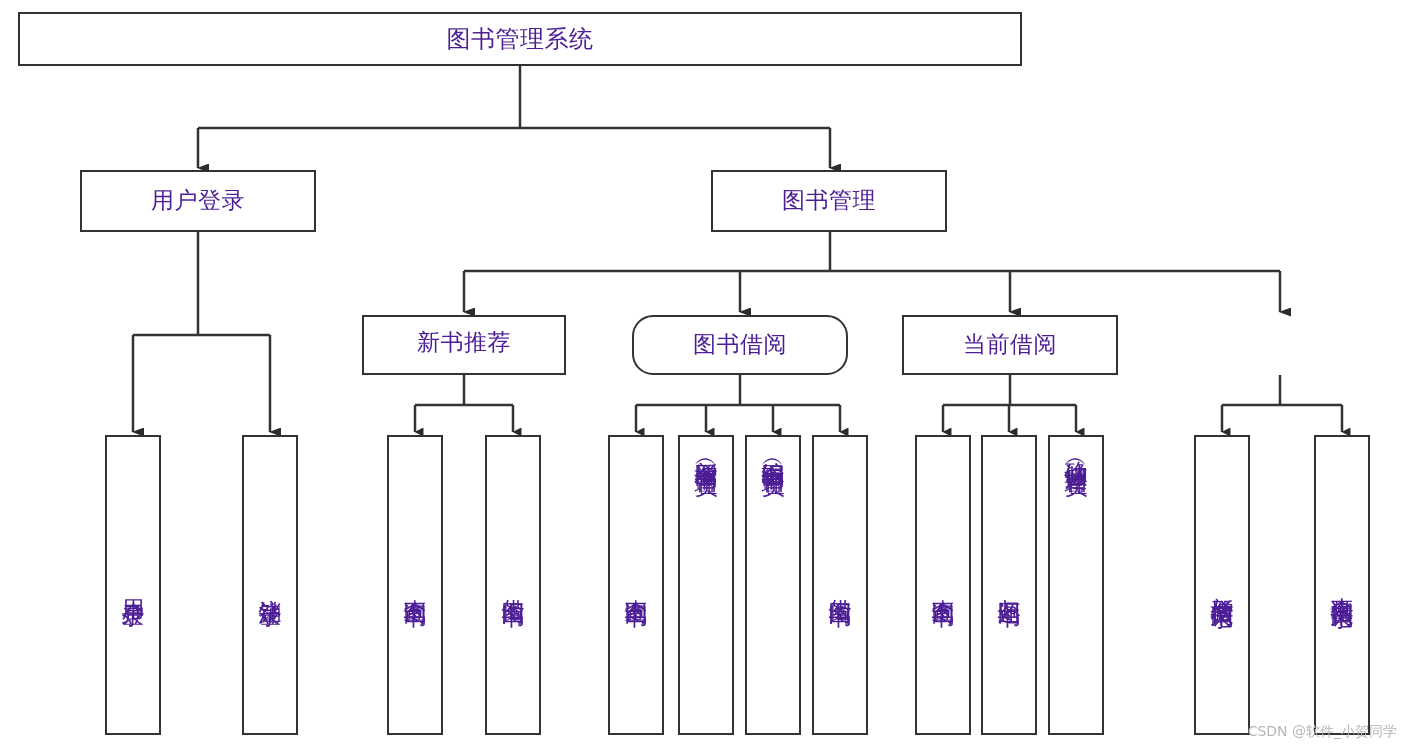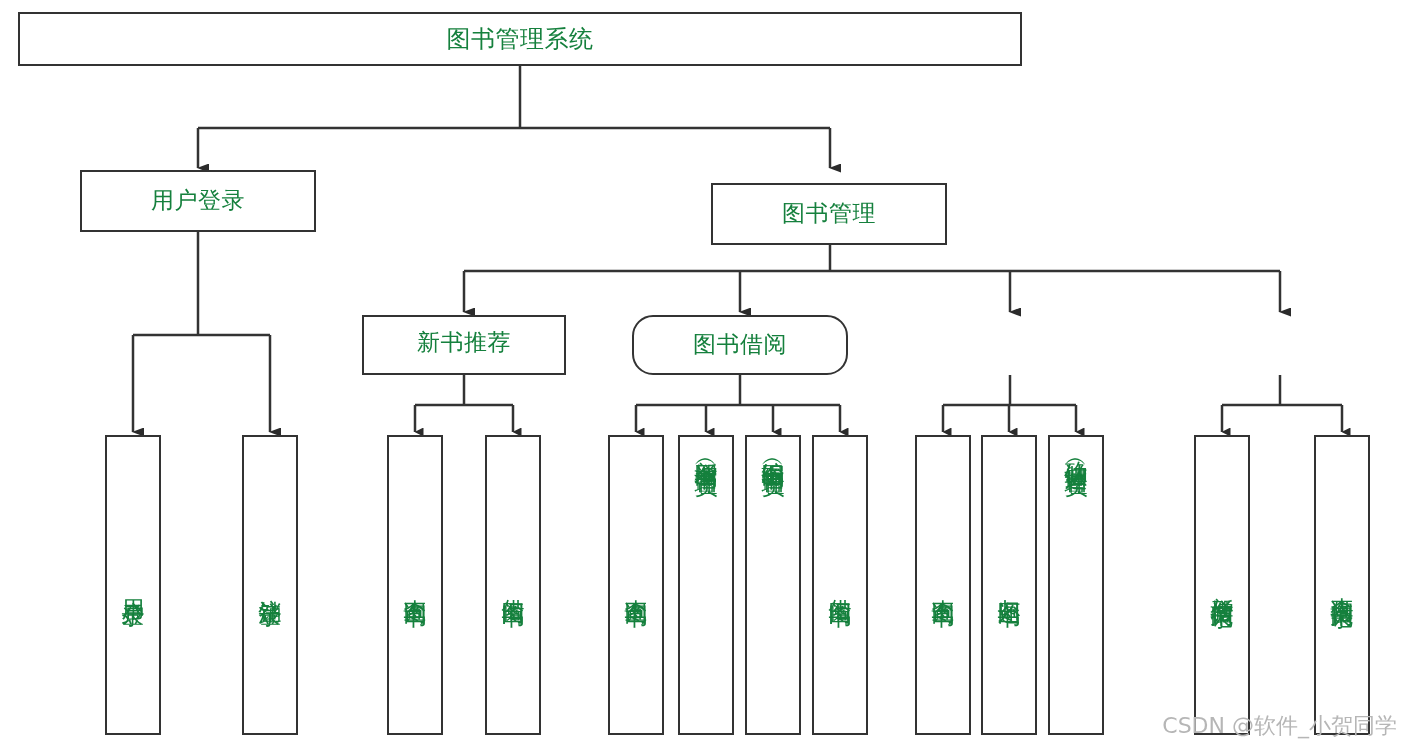--- a/index.html
+++ b/index.html
@@ -33,21 +33,21 @@
     position: absolute;
     box-sizing: border-box;
     background: #ffffff;
     border: 2px solid #333333;
     display: flex;
     align-items: center;
     justify-content: center;
     overflow: hidden;
   }
   .node-label {
-    color: #15803d;
+    color: #4c1d95;
     text-align: left;
     line-height: 1.18;
     white-space: pre;
   }
   
   .node.horizontal .node-label {
     font-size: 23px;
     letter-spacing: 0.5px;
   }
   .node.root .node-label {
@@ -68,21 +68,21 @@
     display: block;
   }
   .node.leaf.centered {
     align-items: center;
     padding-top: 0;
   }
   .watermark {
     position: absolute;
     right: 8px;
     bottom: 6px;
-    font-size: 22px;
+    font-size: 14px;
     color: #b6b6b6;
     white-space: nowrap;
     user-select: none;
   }
 </style>
 </head>
 <body>
 
 <div id="diagram-root">
 
@@ -143,32 +143,35 @@
   </svg>
 
   <div class="node horizontal root" style="left:18px; top:12px; width:1004px; height:54px;">
     <span class="node-label">图书管理系统</span>
   </div>
 
   <div class="node horizontal" style="left:80px; top:170px; width:236px; height:62px;">
     <span class="node-label">用户登录</span>
   </div>
 
-  <div class="node horizontal" style="left:711px; top:183px; width:236px; height:62px;">
+  <div class="node horizontal" style="left:711px; top:170px; width:236px; height:62px;">
     <span class="node-label">图书管理</span>
   </div>
 
   <div class="node horizontal" style="left:362px; top:315px; width:204px; height:60px;font-family:Liberation Mono, monospace;">
     <span class="node-label">新书推荐</span>
   </div>
 
   <div class="node horizontal" style="left:632px; top:315px; width:216px; height:60px;border-radius:21px;">
     <span class="node-label">图书借阅</span>
   </div>
 
+  <div class="node horizontal" style="left:902px; top:315px; width:216px; height:60px;">
+    <span class="node-label">当前借阅</span>
+  </div>
 
 
   <div class="node leaf centered" style="left:105px; top:435px; width:56px; height:300px;">
     <span class="node-label">用户登录</span>
   </div>
 
   <div class="node leaf centered" style="left:242px; top:435px; width:56px; height:300px;">
     <span class="node-label">注销登录</span>
   </div>
 

